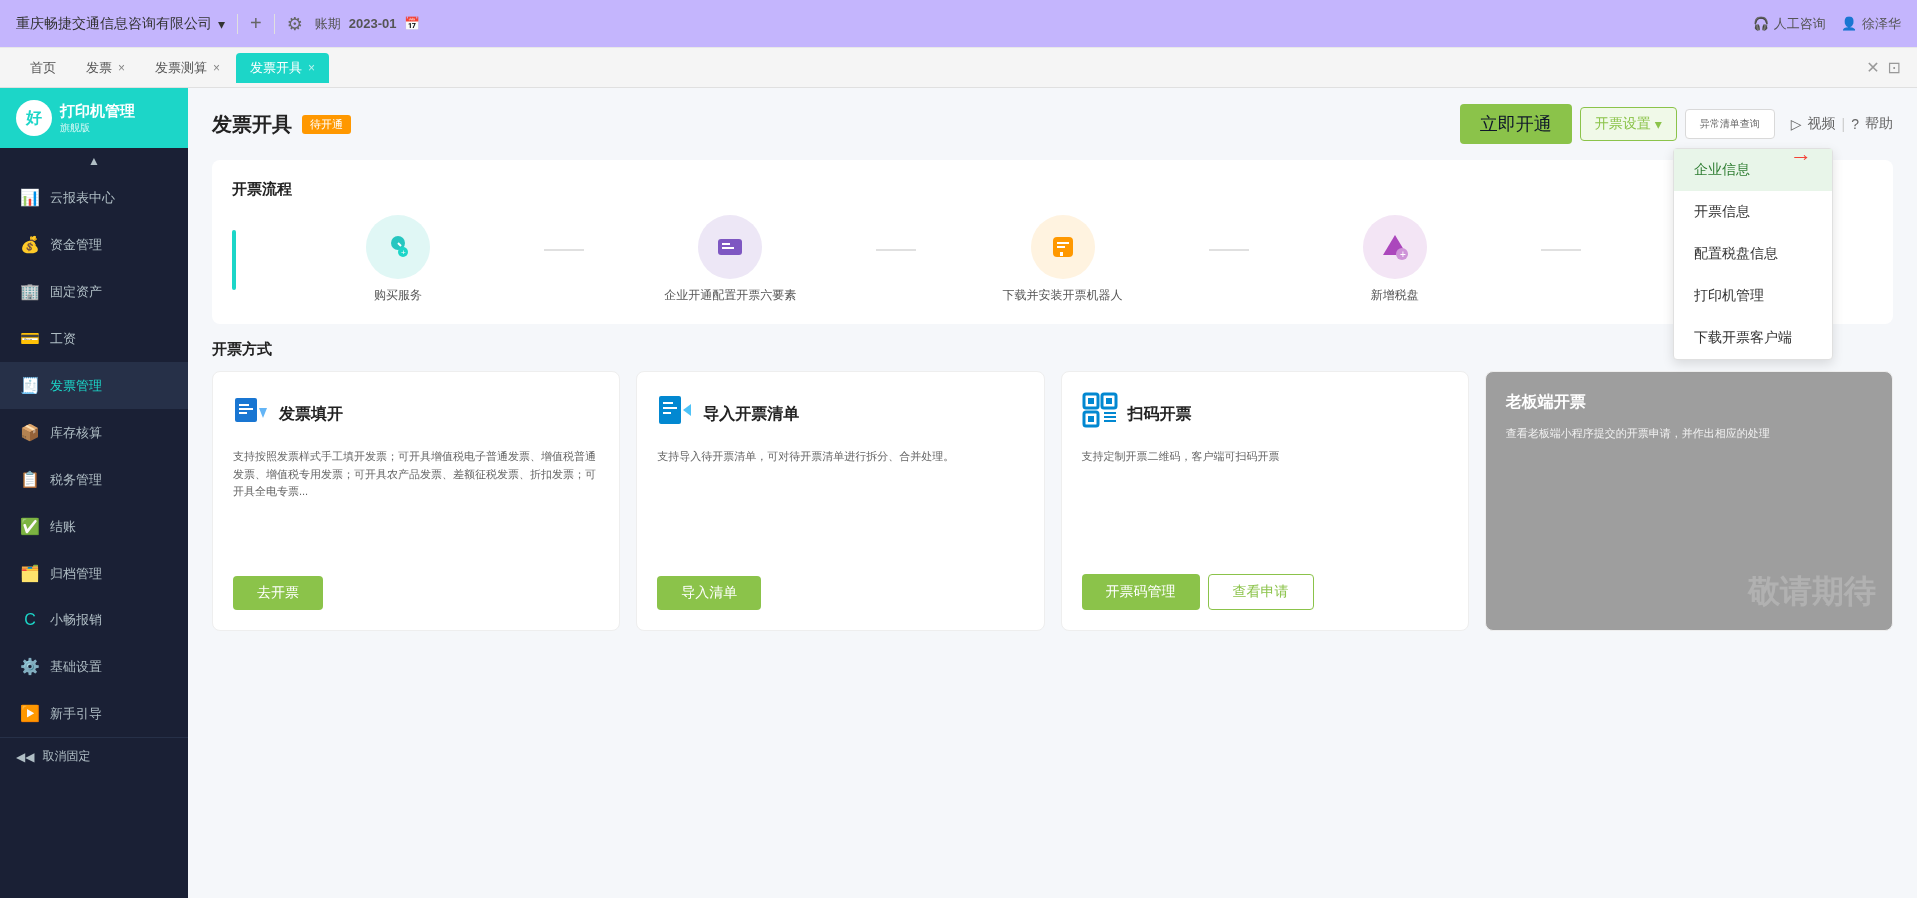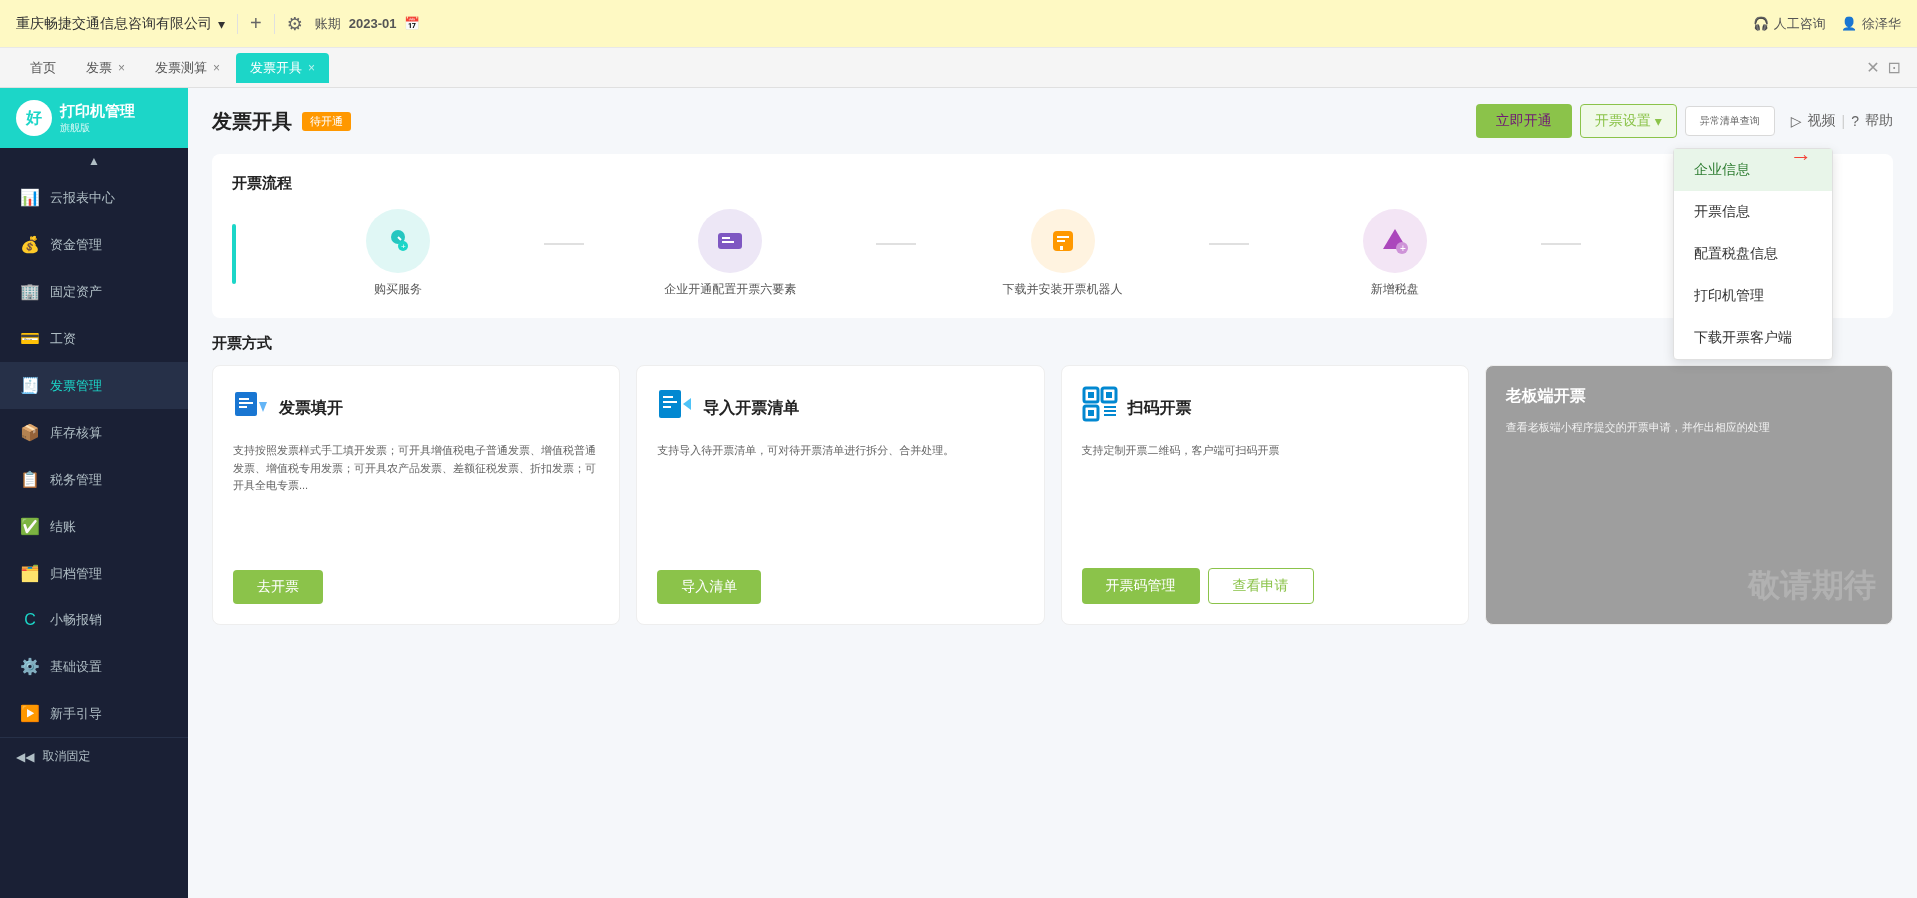--- a/index.html
+++ b/index.html
@@ -4,21 +4,21 @@
   <style>
     * { box-sizing: border-box; margin: 0; padding: 0; }
     body { font-family: 'Microsoft YaHei', Arial, sans-serif; font-size: 14px; background: #f0f2f5; overflow: hidden; }
 
     
     .app-container { display: flex; flex-direction: column; height: 898px; width: 1917px; }
 
     
     .top-header {
       display: flex; align-items: center; height: 48px;
-      background: #fef9c3; border-bottom: 1px solid #e8e8e8;
+      background: #c4b5fd; border-bottom: 1px solid #e8e8e8;
       padding: 0 16px; gap: 12px; flex-shrink: 0;
     }
     .company-selector {
       display: flex; align-items: center; gap: 6px;
       font-size: 14px; color: #333; cursor: pointer;
     }
     .header-actions { display: flex; align-items: center; gap: 16px; margin-left: auto; }
     .header-action-item { display: flex; align-items: center; gap: 4px; color: #555; cursor: pointer; font-size: 13px; }
 
     
@@ -86,21 +86,21 @@
       display: flex; align-items: center; justify-content: space-between;
       padding: 16px 24px; background: #f5f7fa;
     }
     .page-title-area { display: flex; align-items: center; gap: 10px; }
     .page-title { font-size: 20px; font-weight: bold; color: #222; }
     .status-badge {
       background: #ff9800; color: #fff; font-size: 11px;
       padding: 2px 8px; border-radius: 3px;
     }
     .page-actions { display: flex; align-items: center; gap: 8px; position: relative; }
-    .btn-primary { background: #8bc34a; color: #701a75; border: none; padding: 8px 20px; border-radius: 4px; cursor: pointer; font-size: 14px; }
+    .btn-primary { background: #8bc34a; color: #0f172a; border: none; padding: 8px 20px; border-radius: 4px; cursor: pointer; font-size: 18px; }
     .btn-outline-green {
       background: #fff; color: #8bc34a; border: 1px solid #8bc34a;
       padding: 7px 14px; border-radius: 4px; cursor: pointer; font-size: 14px;
       display: flex; align-items: center; gap: 4px;
     }
     .btn-outline-green.active-highlight { border-color: #8bc34a; background: #f0f9e8; }
     .btn-outline-light {
       background: #fff; color: #666; border: 1px solid #d9d9d9;
       padding: 7px 14px; border-radius: 4px; cursor: pointer; font-size: 10px;
       display: flex; align-items: center; gap: 4px;

